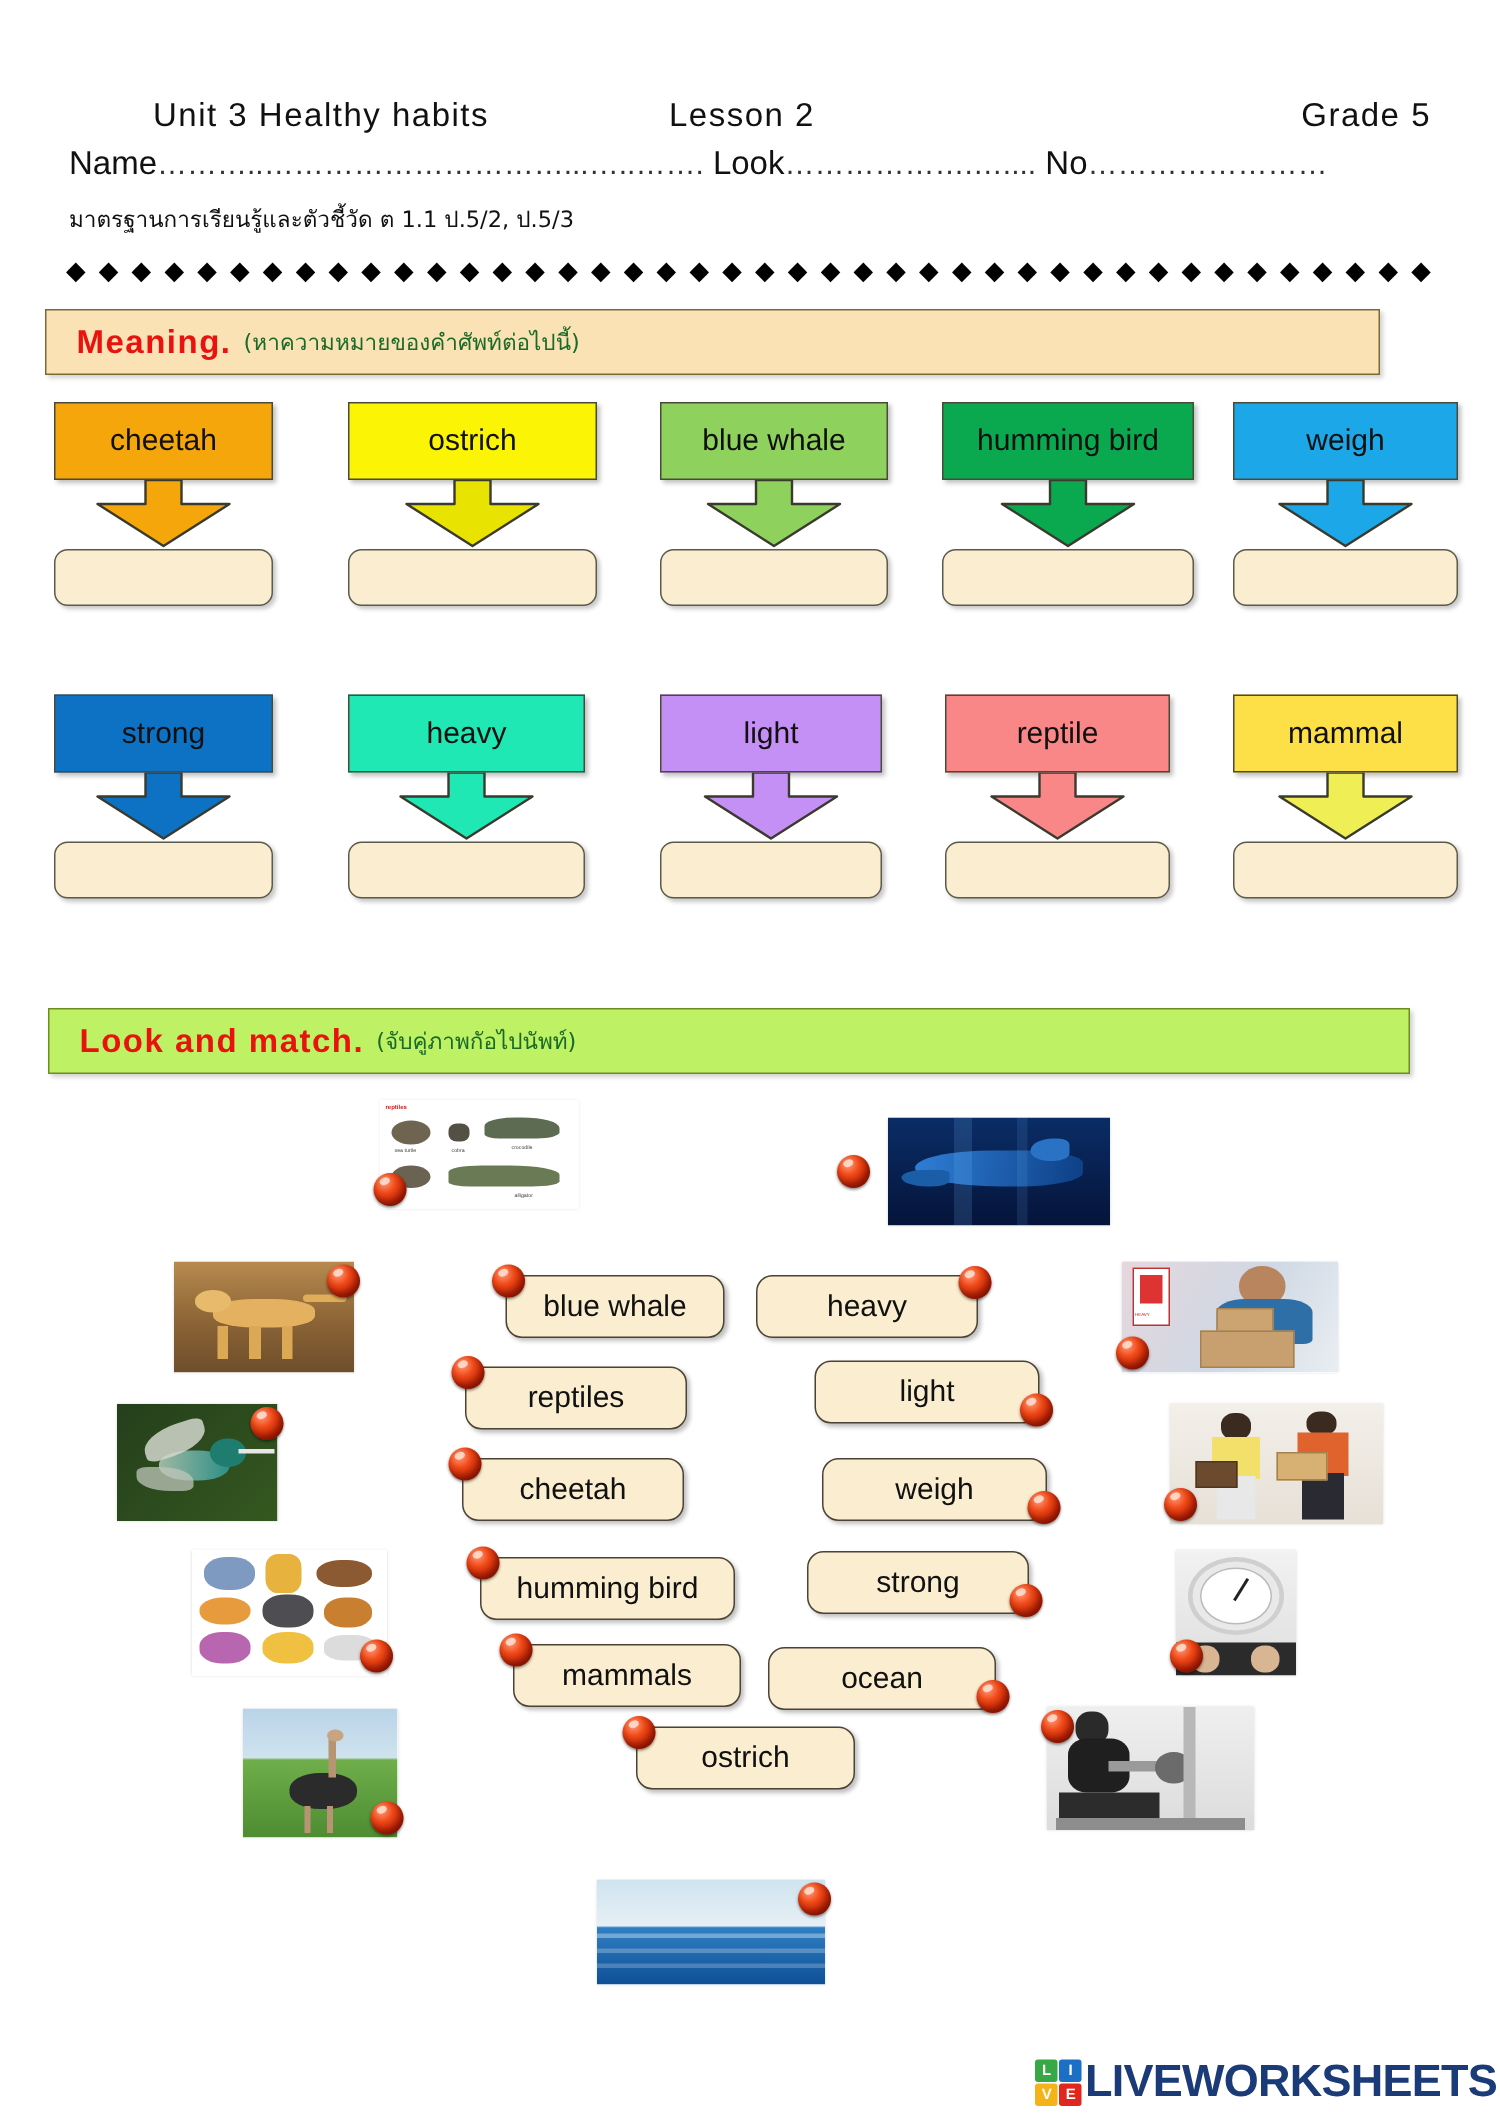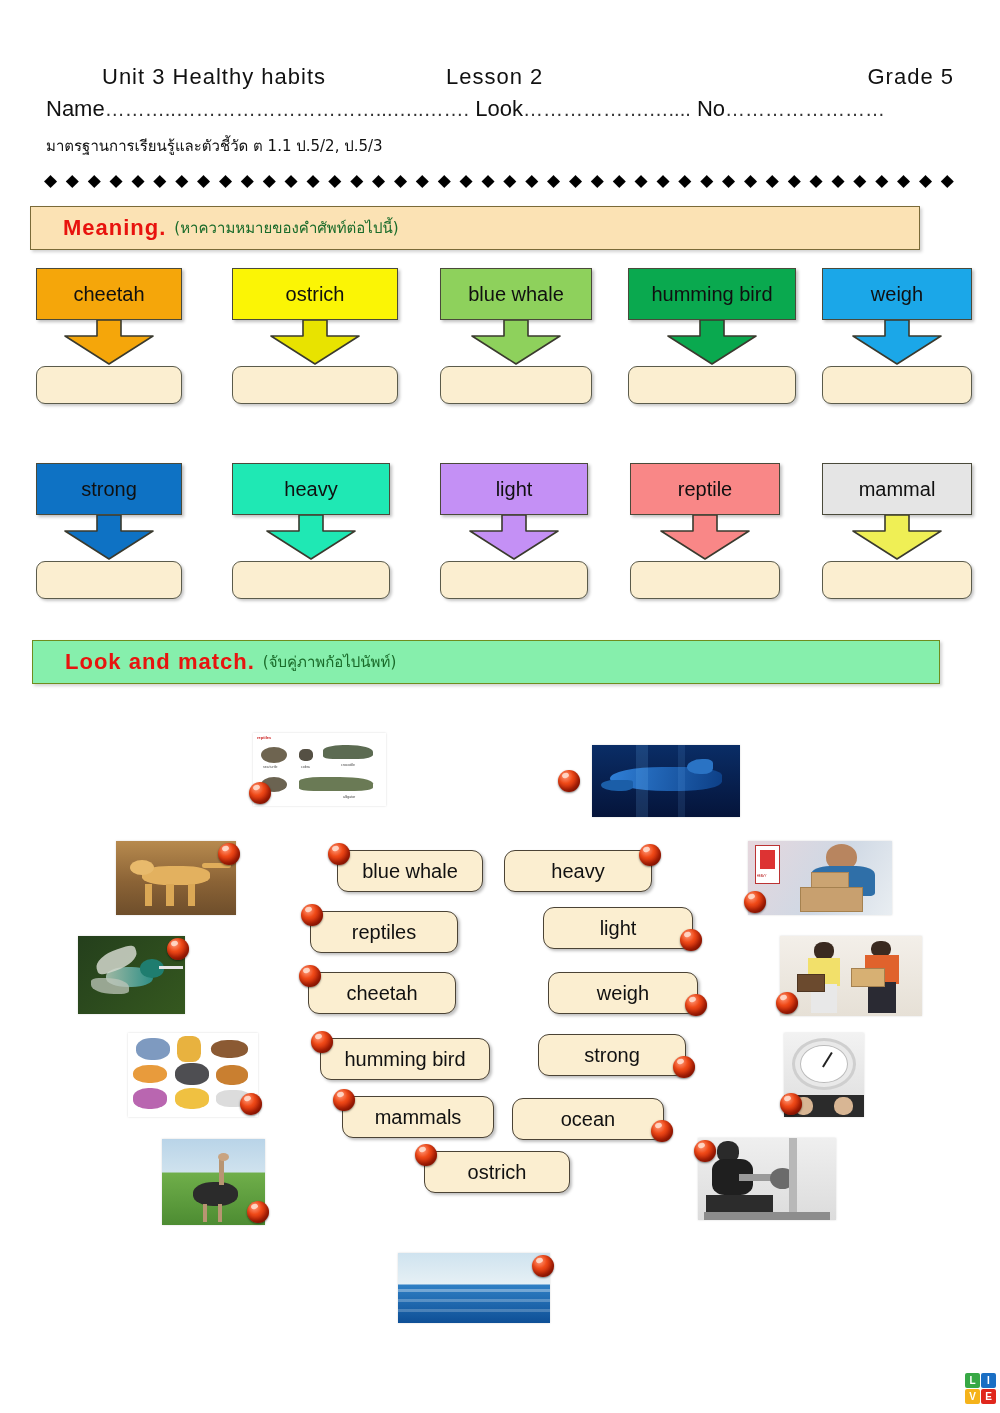--- a/index.html
+++ b/index.html
@@ -39,33 +39,33 @@
     position: absolute; left: 44px; top: 172px; width: 910px; height: 18px;
     overflow: hidden; white-space: nowrap;
     font-size: 17px; line-height: 18px; color: #000; letter-spacing: 8.8px;
   }
 
   
   .banner {
     position: absolute; height: 44px;
     border: 1px solid #7a6a38;
     display: flex; align-items: center;
-    padding-left: 32px;
+    padding-left: 20px;
     box-shadow: 2px 2px 3px rgba(0,0,0,.18);
   }
   .banner .en {
     color: #e8130e; font-weight: bold; font-size: 22px;
     letter-spacing: 1px; font-family: "Liberation Sans", sans-serif;
   }
   .banner .th {
     color: #1a6b2a; font-size: 15px; margin-left: 8px;
     font-family: "DejaVu Sans", sans-serif;
   }
   #banner-meaning { left: 30px; top: 206px; width: 890px; background: #fbe2b4; }
-  #banner-match   { left: 32px; top: 640px; width: 908px; background: #86efac;
+  #banner-match   { left: 32px; top: 672px; width: 908px; background: #bef264;
                     border-color: #6f8c1e; }
   #banner-match .th { color: #1a6b2a; }
 
   
   .vocab-row { position: absolute; left: 0; width: 1000px; height: 140px; }
   #vocab-row-1 { top: 268px; }
   #vocab-row-2 { top: 463px; }
 
   .vocab-cell { position: absolute; top: 0; width: 176px; height: 140px; }
 
@@ -266,21 +266,21 @@
       <div class="vocab-cell" style="left: 630px; width: 150px;">
         <div class="word-box" style="background: rgb(249, 135, 135);">reptile</div>
         <div class="arrow-wrap">
           <svg width="120" height="46" viewBox="0 0 120 46">
             <path d="M48 0 L72 0 L72 16 L104 16 L60 44 L16 16 L48 16 Z" fill="#f98787" stroke="#3a3a2e" stroke-width="1.6" stroke-linejoin="round"></path>
           </svg>
         </div>
         <div class="answer-box"></div>
       </div>
       <div class="vocab-cell" style="left: 822px; width: 150px;">
-        <div class="word-box" style="background: #e5e5e5;">mammal</div>
+        <div class="word-box" style="background: #fde047;">mammal</div>
         <div class="arrow-wrap">
           <svg width="120" height="46" viewBox="0 0 120 46">
             <path d="M48 0 L72 0 L72 16 L104 16 L60 44 L16 16 L48 16 Z" fill="#efef55" stroke="#3a3a2e" stroke-width="1.6" stroke-linejoin="round"></path>
           </svg>
         </div>
         <div class="answer-box"></div>
       </div>
     </div>
 
   <div class="banner" id="banner-match">
@@ -462,15 +462,16 @@
     </div>
 
 
   <div class="lws-logo">
     <div class="lws-grid" id="lws-grid">
         <span style="background: rgb(55, 168, 69);">L</span>
         <span style="background: rgb(27, 111, 196);">I</span>
         <span style="background: rgb(245, 179, 26);">V</span>
         <span style="background: rgb(224, 39, 29);">E</span>
       </div>
+    <span class="lws-word">LIVEWORKSHEETS</span>
   </div>
 
 </div>
 
 </body></html>

